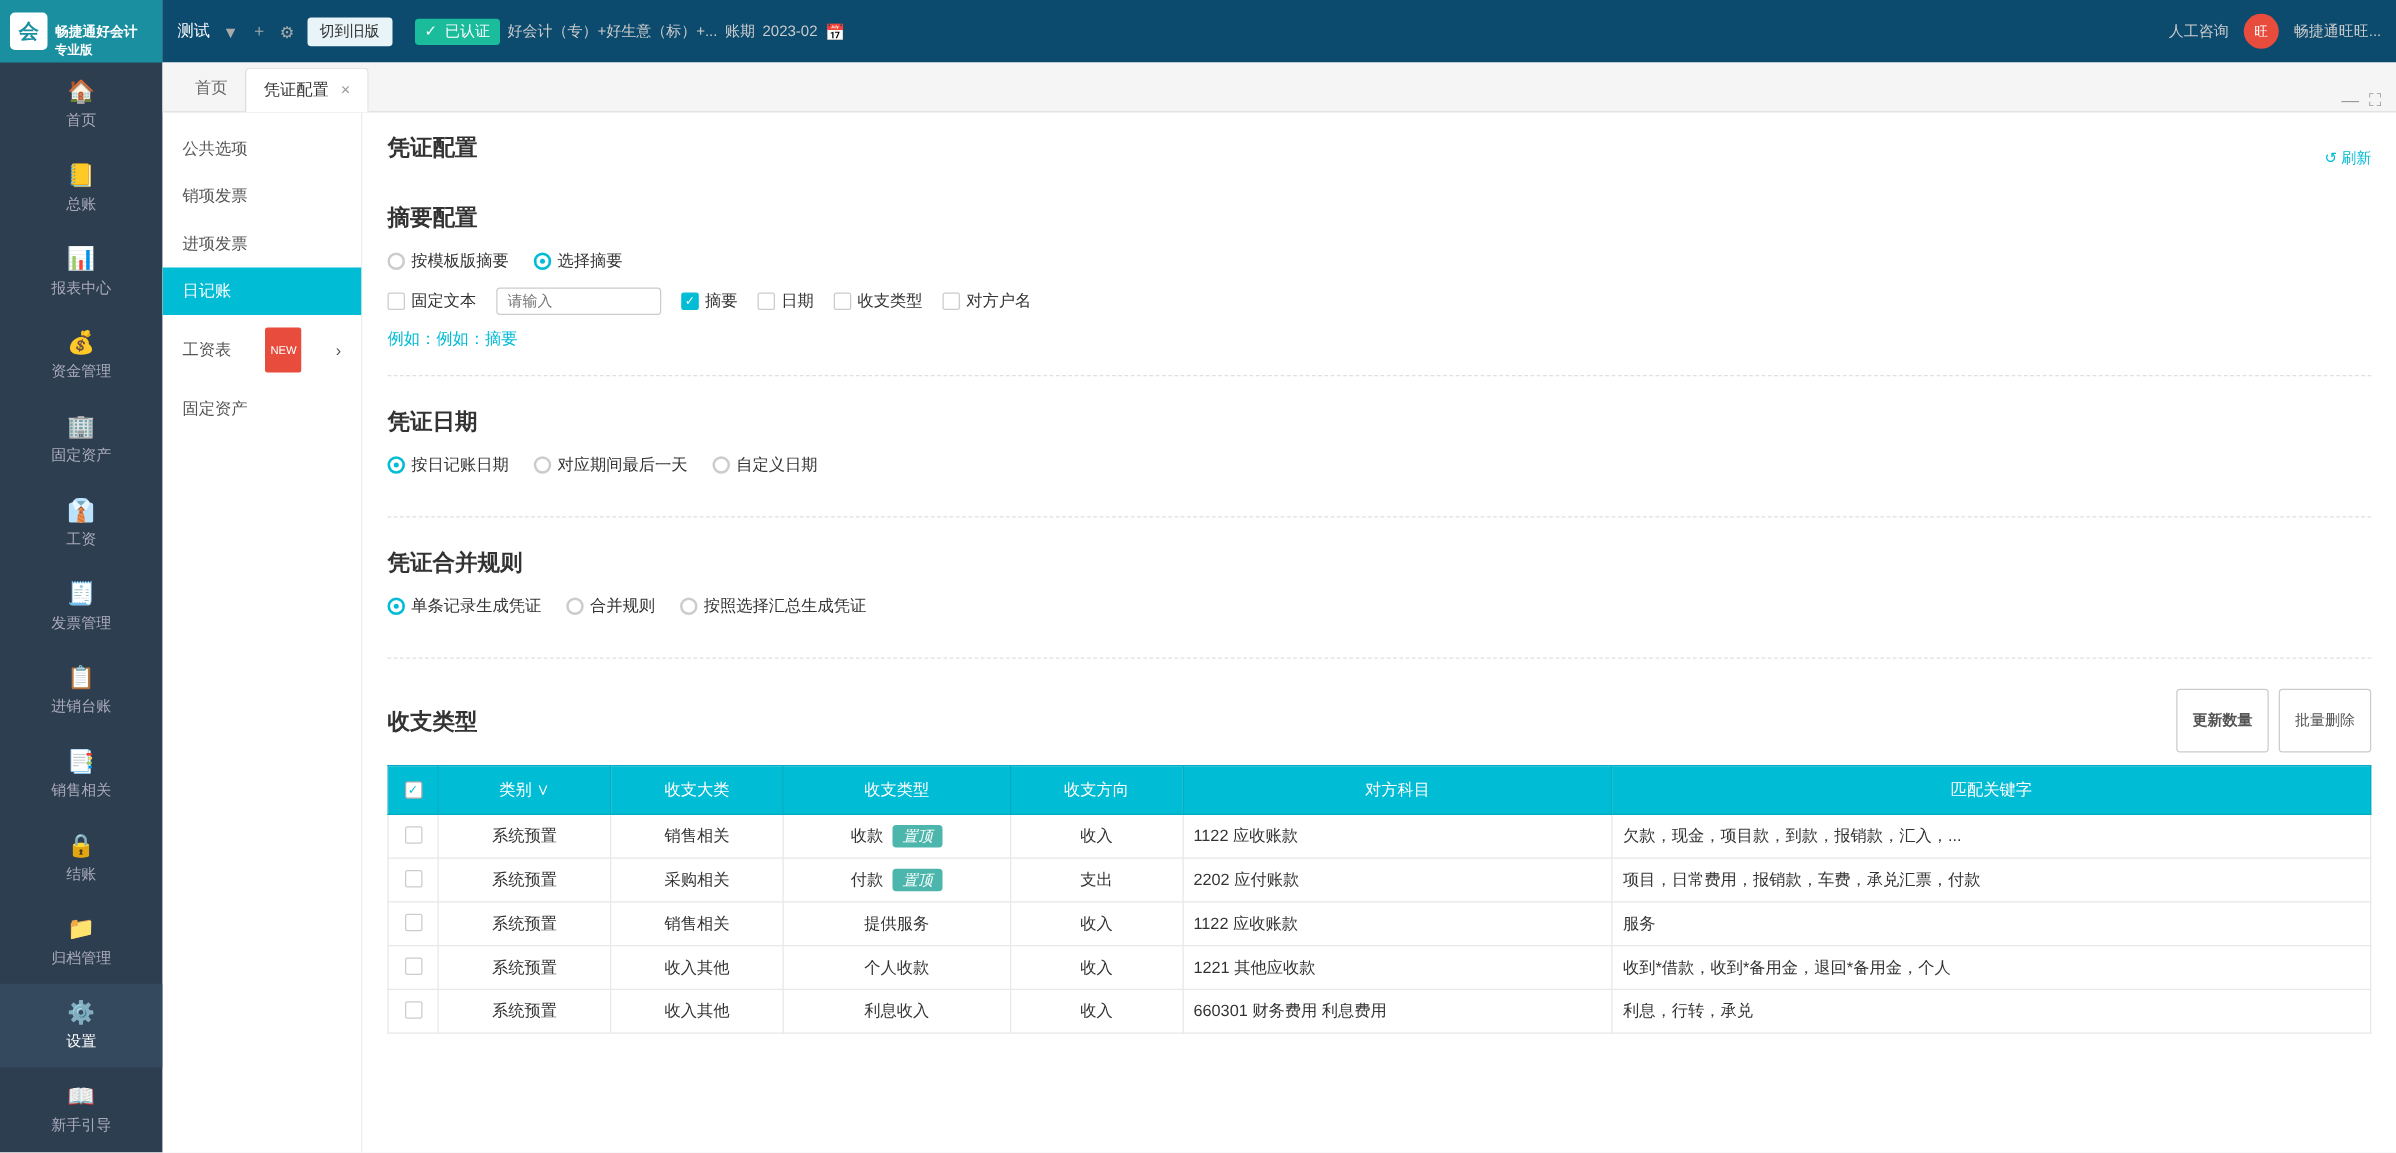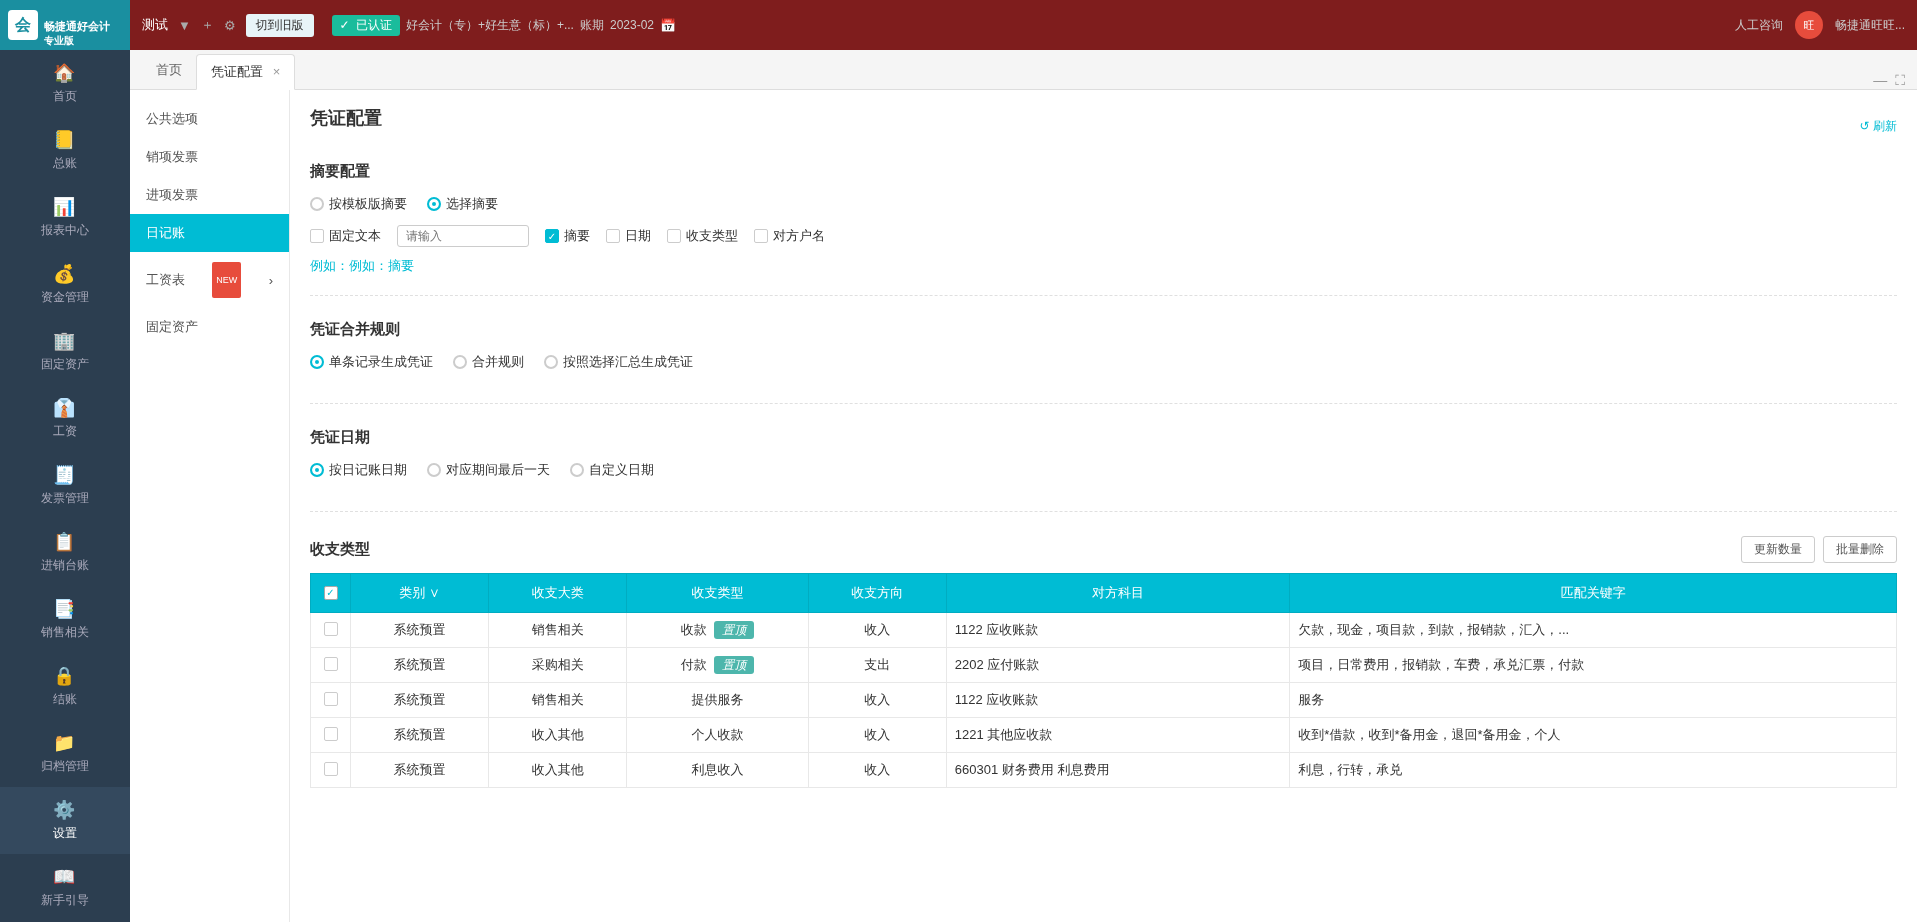--- a/index.html
+++ b/index.html
@@ -11,21 +11,21 @@
     .logo-icon { width: 30px; height: 30px; background: white; border-radius: 4px; display: flex; align-items: center; justify-content: center; color: #1a8fa0; font-size: 16px; font-weight: bold; }
     .logo-text { display: flex; flex-direction: column; font-size: 11px; line-height: 1.3; margin-top: 16px; }
     .sidebar-item { display: flex; flex-direction: column; align-items: center; padding: 12px 8px; color: #aab; cursor: pointer; font-size: 12px; gap: 4px; }
     .sidebar-item.active { background: #34495e; color: white; }
     .sidebar-icon { font-size: 18px; }
 
     
     .main { flex: 1; display: flex; flex-direction: column; height: 922px; }
 
     
-    .topbar { height: 50px; background: #7f1d1d; display: flex; align-items: center; padding: 0 12px; gap: 10px; color: white; flex-shrink: 0; }
+    .topbar { height: 50px; background: #0c4a6e; display: flex; align-items: center; padding: 0 12px; gap: 10px; color: white; flex-shrink: 0; }
     .topbar-switch { background: #e8f4f8; border: none; color: #333; padding: 3px 10px; border-radius: 3px; cursor: pointer; font-size: 12px; }
     .topbar-tags { display: flex; align-items: center; gap: 6px; margin-left: 8px; }
     .tag-certified { background: #1abc9c; color: white; padding: 2px 8px; border-radius: 3px; font-size: 12px; }
     .tag-info { color: #ccc; font-size: 12px; }
     .topbar-right { margin-left: auto; display: flex; align-items: center; gap: 12px; color: #ccc; font-size: 12px; }
     .avatar { width: 28px; height: 28px; background: #e74c3c; border-radius: 50%; display: flex; align-items: center; justify-content: center; color: white; font-size: 11px; }
 
     
     .tabbar { height: 40px; background: #f5f5f5; display: flex; align-items: flex-end; padding: 0 12px; border-bottom: 1px solid #ddd; flex-shrink: 0; }
     .tab { padding: 8px 14px; font-size: 13px; cursor: pointer; color: #666; border-bottom: 2px solid transparent; }
@@ -40,39 +40,39 @@
     .left-nav { width: 160px; background: white; border-right: 1px solid #e8e8e8; padding-top: 10px; flex-shrink: 0; }
     .left-nav-item { padding: 10px 16px; font-size: 13px; color: #555; cursor: pointer; display: flex; align-items: center; justify-content: space-between; }
     .left-nav-item.active { background: #00bcd4; color: white; }
     .new-badge { background: #e74c3c; color: white; font-size: 9px; padding: 13px 4px; border-radius: 2px; }
 
     
     .main-content { flex: 1; overflow-y: auto; padding: 16px 20px; background: white; }
     .page-title { font-size: 18px; font-weight: bold; color: #333; margin-bottom: 16px; }
     .section { margin-bottom: 24px; border-bottom: 1px dashed #e0e0e0; padding-bottom: 20px; }
     .section:last-child { border-bottom: none; }
-    .section-title { font-size: 15px; font-weight: bold; color: #333; margin-bottom: 14px; }
+    .section-title { font-size: 18px; font-weight: bold; color: #333; margin-bottom: 14px; }
 
     
     .radio-group { display: flex; gap: 20px; align-items: center; margin-bottom: 12px; }
     .radio-item { display: flex; align-items: center; gap: 5px; cursor: pointer; font-size: 13px; }
     .radio-circle { width: 14px; height: 14px; border: 2px solid #ccc; border-radius: 50%; display: inline-block; }
     .radio-circle.selected { border-color: #00bcd4; background: white; box-shadow: inset 0 0 0 3px white, inset 0 0 0 6px #00bcd4; }
 
     
     .checkbox-row { display: flex; align-items: center; gap: 16px; margin-bottom: 10px; }
     .checkbox-item { display: flex; align-items: center; gap: 5px; cursor: pointer; font-size: 13px; }
     .checkbox-box { width: 14px; height: 14px; border: 1px solid #ccc; border-radius: 2px; display: inline-block; background: white; }
     .checkbox-box.checked { background: #00bcd4; border-color: #00bcd4; display: flex; align-items: center; justify-content: center; color: white; font-size: 10px; }
     .text-input-small { border: 1px solid #ccc; border-radius: 3px; padding: 3px 8px; font-size: 12px; color: #999; width: 132px; }
     .example-text { color: #00bcd4; font-size: 13px; margin-top: 4px; }
 
     
     .table-header-row { display: flex; justify-content: flex-end; gap: 8px; margin-bottom: 8px; }
-    .btn-update { background: white; border: 1px solid #ccc; color: #555; padding: 4px 12px; border-radius: 3px; cursor: pointer; font-size: 12px; }
+    .btn-update { background: white; border: 1px solid #ccc; color: #555; padding: 16px 12px; border-radius: 3px; cursor: pointer; font-size: 12px; font-weight: bold; }
     .btn-delete { background: white; border: 1px solid #ccc; color: #555; padding: 4px 12px; border-radius: 3px; cursor: pointer; font-size: 12px; }
 
     table { width: 100%; border-collapse: collapse; }
     th { background: #00bcd4; color: white; padding: 10px 8px; text-align: center; font-size: 13px; font-weight: normal; border: 1px solid #00acc1; }
     td { padding: 8px; text-align: center; font-size: 13px; border: 1px solid #e8e8e8; background: white; }
     .tag-reset { background: #4db6ac; color: white; padding: 2px 8px; border-radius: 3px; font-size: 12px; cursor: pointer; font-style: italic; }
     .td-left { text-align: left; }
 
     .header-section { display: flex; justify-content: space-between; align-items: center; margin-bottom: 16px; }
 
@@ -252,51 +252,51 @@
               <span class="checkbox-box"></span>
               <span>对方户名</span>
             </label>
           </div>
           <div class="example-text">
             例如：<span>例如：摘要</span>
           </div>
         </div>
 
         <div class="section">
+          <div class="section-title">凭证日期</div>
+          <div class="radio-group">
+            <label class="radio-item">
+              <span class="radio-circle selected"></span>
+              <span>按日记账日期</span>
+            </label>
+            <label class="radio-item">
+              <span class="radio-circle"></span>
+              <span>对应期间最后一天</span>
+            </label>
+            <label class="radio-item">
+              <span class="radio-circle"></span>
+              <span>自定义日期</span>
+            </label>
+          </div>
+        </div>
+
+        <div class="section">
           <div class="section-title">凭证合并规则</div>
           <div class="radio-group">
             <label class="radio-item">
               <span class="radio-circle selected"></span>
               <span>单条记录生成凭证</span>
             </label>
             <label class="radio-item">
               <span class="radio-circle"></span>
               <span>合并规则</span>
             </label>
             <label class="radio-item">
               <span class="radio-circle"></span>
               <span>按照选择汇总生成凭证</span>
-            </label>
-          </div>
-        </div>
-
-        <div class="section">
-          <div class="section-title">凭证日期</div>
-          <div class="radio-group">
-            <label class="radio-item">
-              <span class="radio-circle selected"></span>
-              <span>按日记账日期</span>
-            </label>
-            <label class="radio-item">
-              <span class="radio-circle"></span>
-              <span>对应期间最后一天</span>
-            </label>
-            <label class="radio-item">
-              <span class="radio-circle"></span>
-              <span>自定义日期</span>
             </label>
           </div>
         </div>
 
         <div class="section">
           <div style="display:flex; justify-content:space-between; align-items:center; margin-bottom:10px;">
             <div class="section-title" style="margin-bottom:0;">收支类型</div>
             <div class="table-header-row" style="margin-bottom:0;">
               <button class="btn-update">更新数量</button>
               <button class="btn-delete">批量删除</button>

